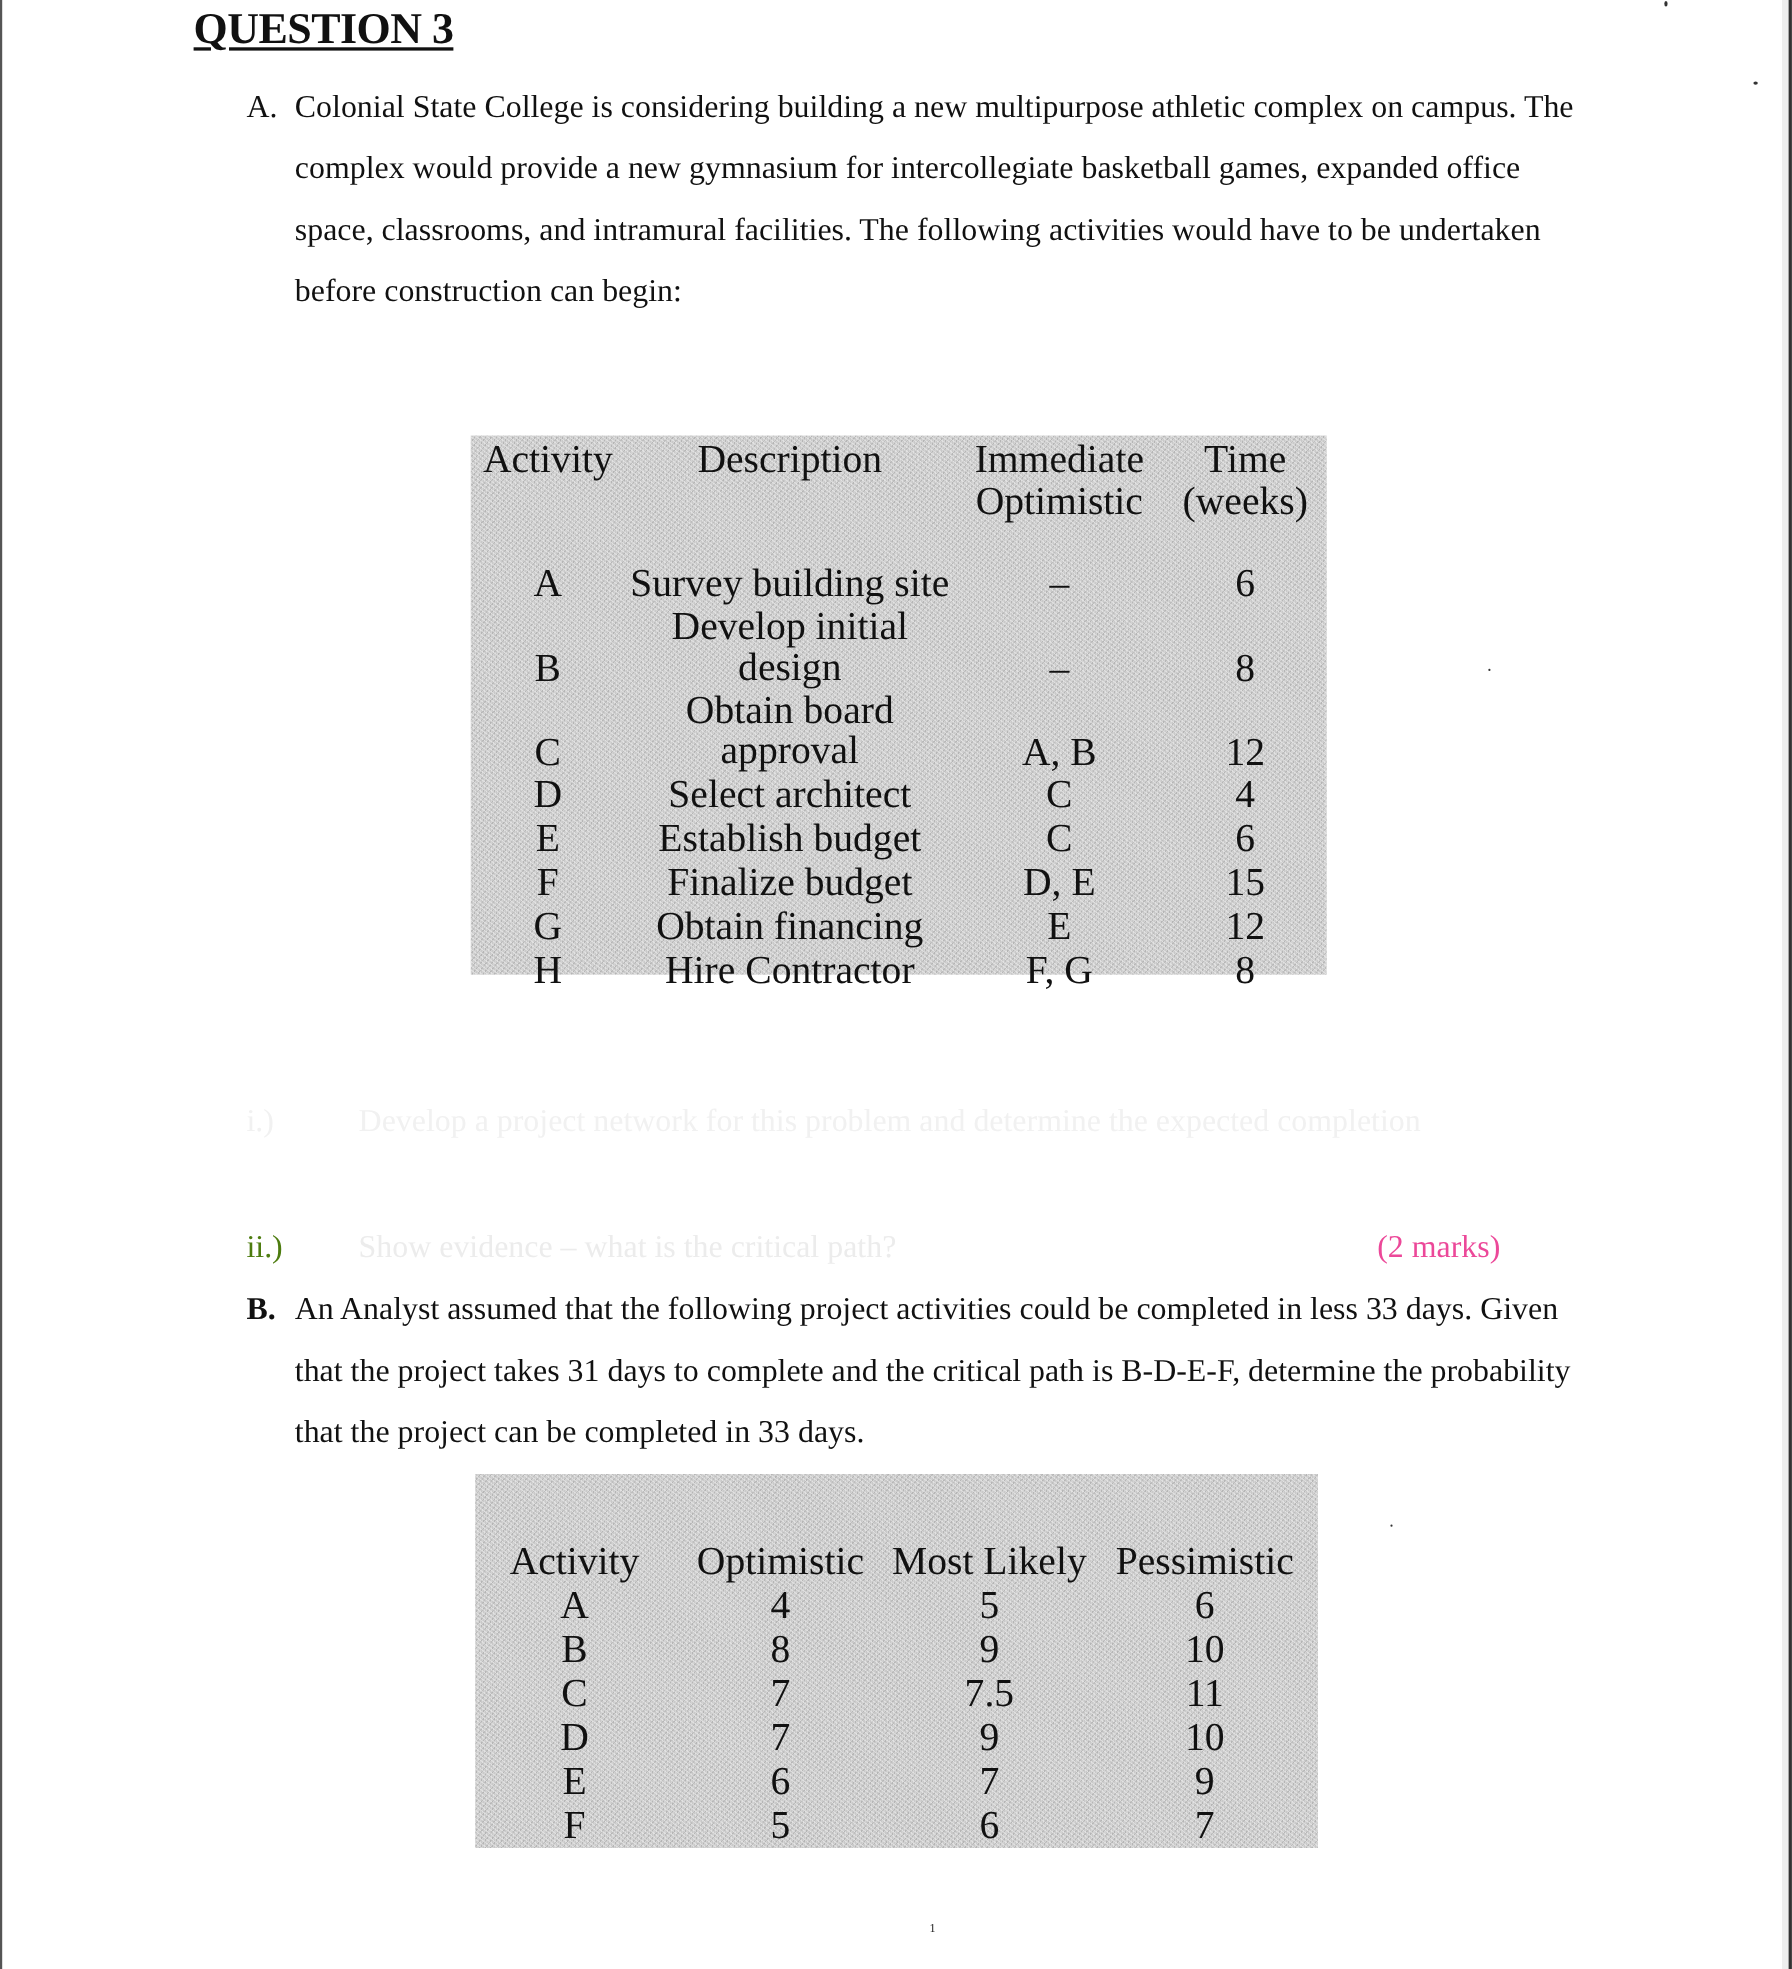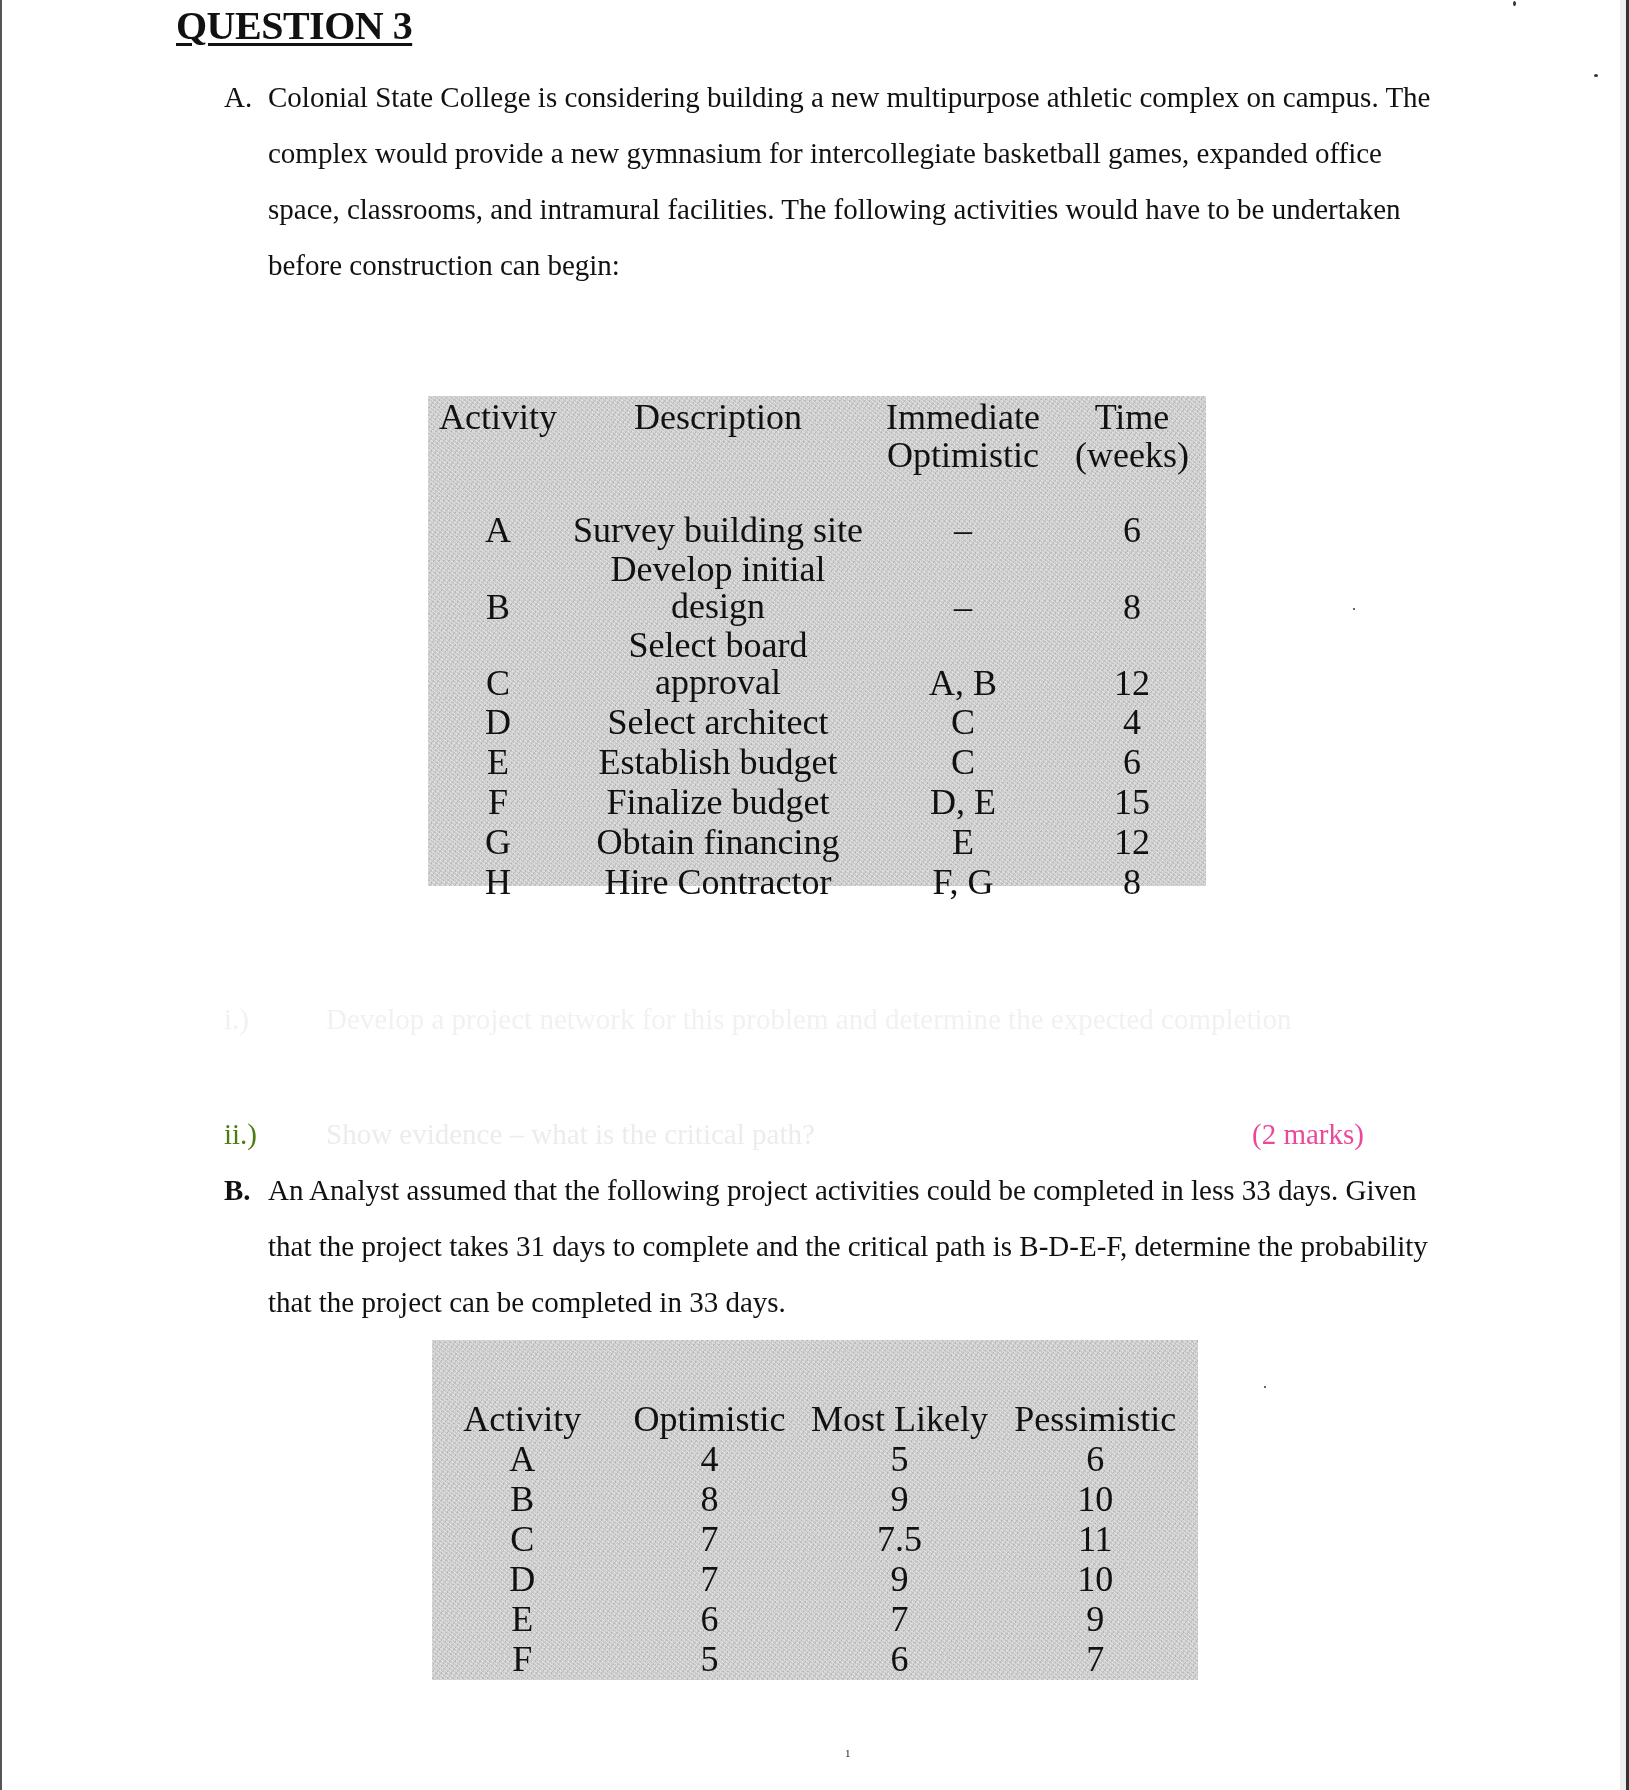--- a/index.html
+++ b/index.html
@@ -168,21 +168,21 @@
           <div>design</div>
         </span>
       </td>
       <td style="vertical-align:bottom">–</td>
       <td style="vertical-align:bottom">8</td>
     </tr>
     <tr class="tall">
       <td style="vertical-align:bottom">C</td>
       <td>
         <span class="desc-wrap">
-          <div>Select board</div>
+          <div>Obtain board</div>
           <div>approval</div>
         </span>
       </td>
       <td style="vertical-align:bottom">A, B</td>
       <td style="vertical-align:bottom">12</td>
     </tr>
     <tr class="short">
       <td>D</td>
       <td>Select architect</td>
       <td>C</td>

